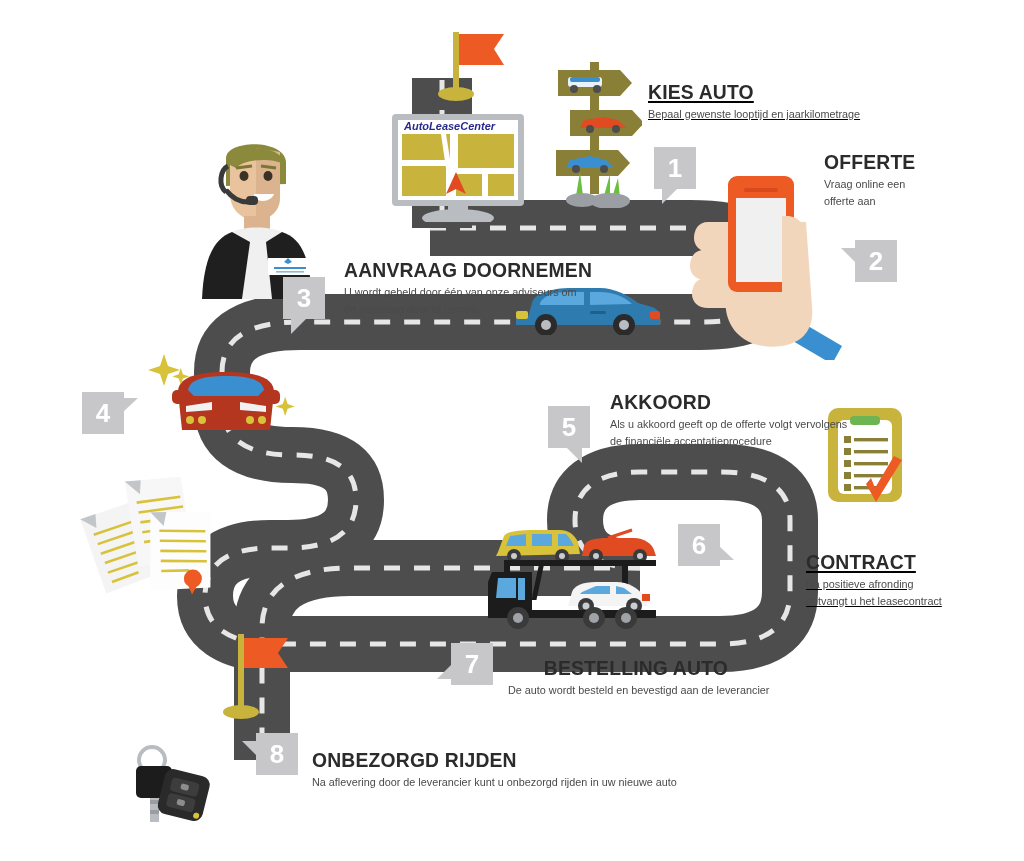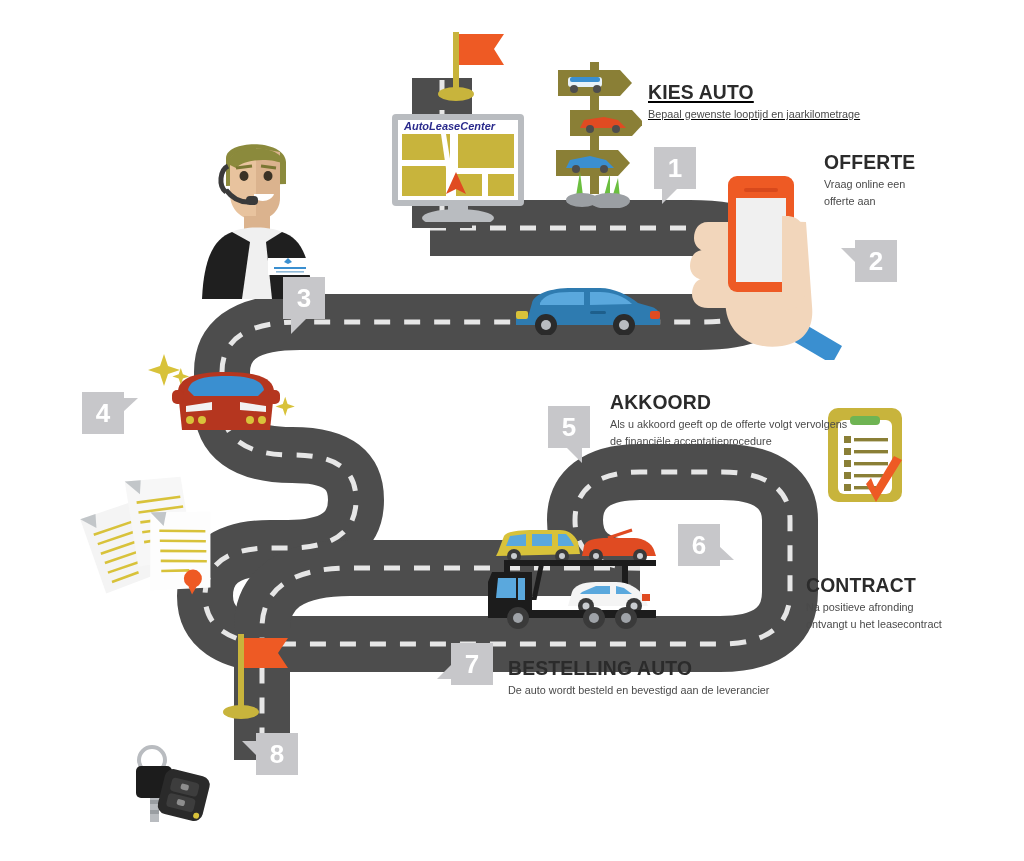--- a/index.html
+++ b/index.html
@@ -450,39 +450,52 @@
   </div>
 
   <div class="step-text" style="left:792px;top:150px;margin-left:32px;">
     <div class="step-title">OFFERTE</div>
     <div class="step-desc">
       <div>Vraag online een</div>
       <div>offerte aan</div>
     </div>
   </div>
 
+  <div class="step-text" style="left:344px;top:258px;">
+    <div class="step-title">AANVRAAG DOORNEMEN</div>
+    <div class="step-desc">
+      <div>U wordt gebeld door één van onze adviseurs om</div>
+      <div>de aanvraag door te nemen.</div>
+    </div>
+  </div>
 
   <div class="step-text" style="left:610px;top:390px;">
     <div class="step-title">AKKOORD</div>
     <div class="step-desc">
       <div>Als u akkoord geeft op de offerte volgt vervolgens</div>
       <div>de financiële acceptatieprocedure</div>
     </div>
   </div>
 
 
-  <div class="step-text" style="left:806px;top:573px;">
+  <div class="step-text" style="left:806px;top:550px;text-decoration:underline;">
     <div class="step-title">CONTRACT</div>
     <div class="step-desc">
       <div>Na positieve afronding</div>
       <div>ontvangt u het leasecontract</div>
     </div>
   </div>
 
-  <div class="step-text" style="left:508px;top:656px;">
+  <div class="step-text" style="left:508px;top:656px;text-align:center;">
     <div class="step-title">BESTELLING AUTO</div>
     <div class="step-desc">
       <div>De auto wordt besteld en bevestigd aan de leverancier</div>
     </div>
   </div>
 
+  <div class="step-text" style="left:312px;top:748px;">
+    <div class="step-title">ONBEZORGD RIJDEN</div>
+    <div class="step-desc">
+      <div>Na aflevering door de leverancier kunt u onbezorgd rijden in uw nieuwe auto</div>
+    </div>
+  </div>
 
 </div>
 
 </body></html>

